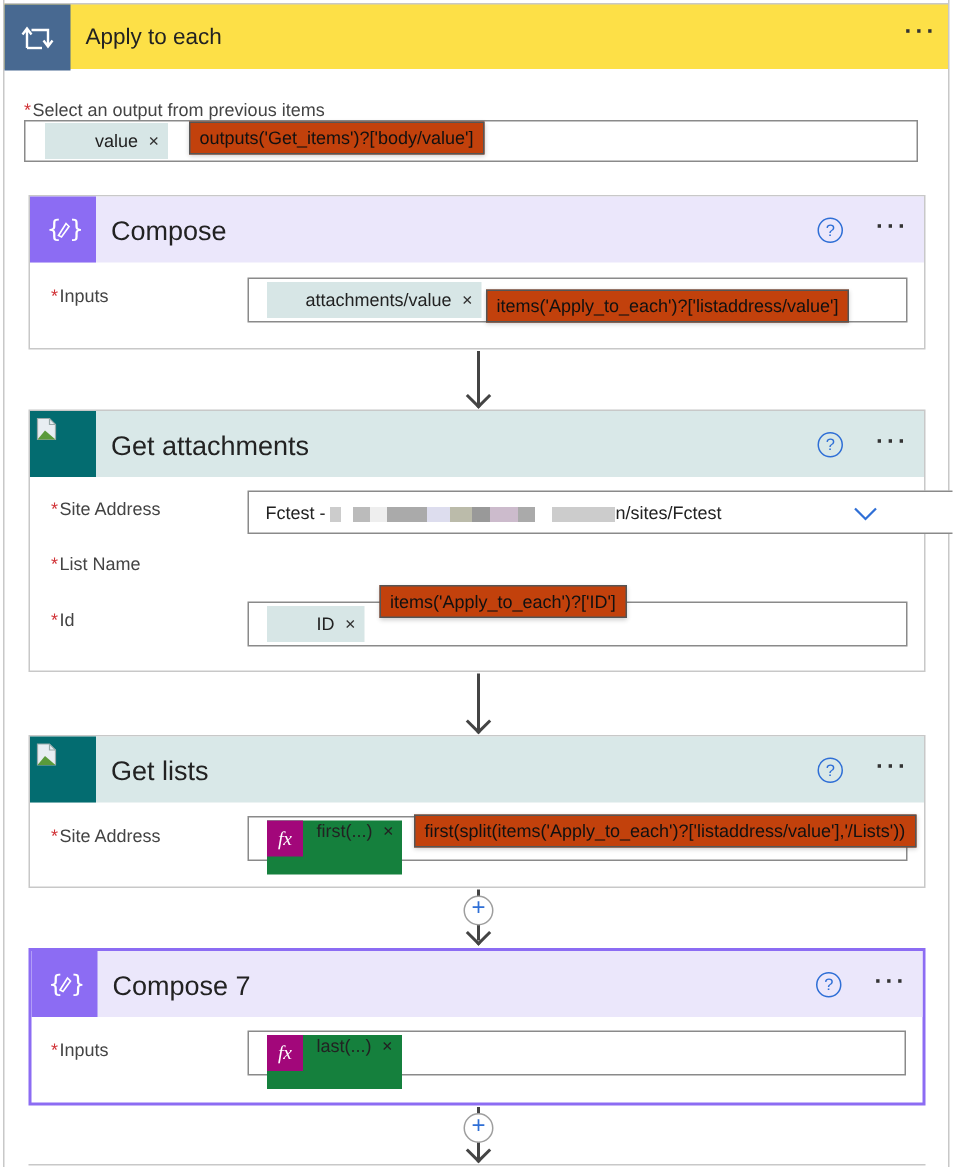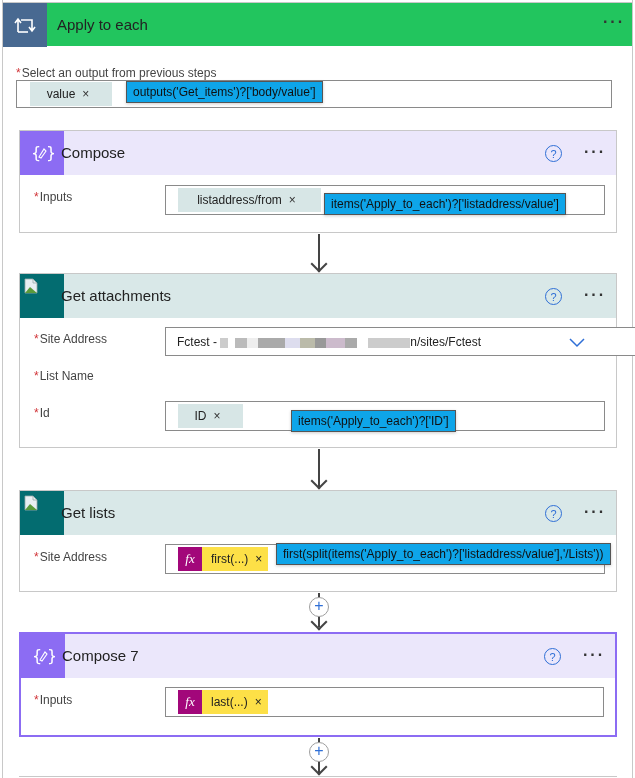--- a/index.html
+++ b/index.html
@@ -3,42 +3,42 @@
 <meta charset="utf-8">
 <style>
   * { box-sizing: border-box; margin: 0; padding: 0; }
   html, body { width: 635px; height: 778px; overflow: hidden; background: #ffffff; }
   body { font-family: "Liberation Sans", "DejaVu Sans", sans-serif; font-size: 13px; color: #222; position: relative; }
 
   .outer-left { position: absolute; left: 2px; top: 0; width: 1px; height: 778px; background: #c8c8c8; }
   .outer-right { position: absolute; left: 632px; top: 0; width: 1px; height: 778px; background: #c8c8c8; }
 
   
-  .loop-header { position: absolute; left: 3px; top: 2px; width: 629px; height: 44px; background: #22c55e; border-top: 1px solid #c8c8c8; }
+  .loop-header { position: absolute; left: 3px; top: 2px; width: 629px; height: 44px; background: #fde047; border-top: 1px solid #c8c8c8; }
   .loop-icon { position: absolute; left: 0; top: 0; width: 44px; height: 44px; background: #486991; display: flex; align-items: center; justify-content: center; }
   .loop-title { position: absolute; left: 54px; top: 13px; font-size: 15px; color: #222; }
   .more { position: absolute; font-size: 16px; letter-spacing: 2px; color: #333; font-weight: bold; }
 
   .field-label { position: absolute; font-size: 12px; color: #444; }
   .field-label .req { color: #d13438; margin-right: 1px; }
 
   .input-box { position: absolute; border: 1px solid #8a8a8a; background: #fff; }
-  .token { position: absolute; top: 2px; height: 24px; background: #d7e6e6; font-size: 12px; color: #222; display: flex; align-items: center; justify-content: center; padding-right: 6px; }
+  .token { position: absolute; top: 2px; height: 24px; background: #d7e6e6; font-size: 12px; color: #222; display: flex; align-items: center; justify-content: flex-end; padding-right: 6px; }
   .token .x { margin-left: 7px; font-size: 12px; color: #333; }
-  .token-fx { position: absolute; top: 2px; height: 24px; background: #fde047; font-size: 12px; color: #222; display: flex; align-items: center; padding-right: 6px; }
+  .token-fx { position: absolute; top: 2px; height: 36px; background: #15803d; font-size: 12px; color: #222; display: flex; align-items: flex-start; padding-right: 6px; }
   .fx-badge { width: 24px; height: 24px; background: #a2077a; color: #fff; font-family: "Liberation Serif", serif; font-style: italic; font-size: 13px; display: flex; align-items: center; justify-content: center; margin-right: 9px; }
   .token-fx .x { margin-left: 7px; }
-  .tooltip { position: absolute; background: #0ea5e9; border: 1px solid #555; font-size: 12px; color: #111; padding: 3px 6px; white-space: nowrap; box-shadow: 0 1px 3px rgba(0,0,0,0.2); }
+  .tooltip { position: absolute; background: #c2410c; border: 1px solid #555; font-size: 12px; color: #111; padding: 3px 6px; white-space: nowrap; box-shadow: 0 1px 3px rgba(0,0,0,0.2); }
   .tooltip.blue-glow { box-shadow: 0 0 4px rgba(80,140,230,0.6); }
 
   
   .card { position: absolute; left: 19px; width: 598px; background: #fff; border: 1px solid #c8c8c8; }
   .card-header { position: absolute; left: 0; top: 0; width: 100%; height: 44px; }
   .card-icon { position: absolute; left: 0; top: 0; width: 44px; height: 44px; display: flex; align-items: center; justify-content: center; }
-  .card-title { position: absolute; left: 41px; top: 13px; font-size: 15px; color: #222; }
+  .card-title { position: absolute; left: 54px; top: 13px; font-size: 18px; color: #222; }
   .help { position: absolute; width: 17px; height: 17px; border: 1.3px solid #2f6fd6; border-radius: 50%; color: #2f6fd6; font-size: 11px; display: flex; align-items: center; justify-content: center; }
   .hdr-compose { background: #ebe7fb; }
   .icon-compose { background: #8c6cf3; }
   .hdr-sp { background: #d9e8e8; }
   .icon-sp { background: #036c70; align-items: flex-start; justify-content: flex-start; padding: 4px; }
   .card.selected { border: 2px solid #8c6cf3; }
 
   .chev { position: absolute; width: 16px; height: 10px; }
 
   .arrow-line { position: absolute; width: 2px; background: #444; }
@@ -59,21 +59,21 @@
       <path d="M4 16 V4 M1 7 L4 3 L7 7" fill="none" stroke="#fff" stroke-width="1.6"></path>
       <path d="M7 4 H18 V14 M15 11 L18 15 L21 11" fill="none" stroke="#fff" stroke-width="1.6"></path>
       <path d="M4 16 H14" fill="none" stroke="#fff" stroke-width="1.6"></path>
     </svg>
   </div>
   <span class="loop-title">Apply to each</span>
   <span class="more" style="left:600px;top:10px;">···</span>
 </div>
 
 <div class="field-label" style="left:16px;top:66px;">
-  <span class="req">*</span><span>Select an output from previous steps</span>
+  <span class="req">*</span><span>Select an output from previous items</span>
 </div>
 <div class="input-box" style="left:16px;top:80px;width:596px;height:28px;">
   <div class="token" style="left:13px;width:82px;top:1px;">
     <span>value</span>
       <span class="x">×</span>
   </div>
 </div>
 <div class="tooltip" style="left:126px;top:81px;">outputs('Get_items')?['body/value']</div>
 
 <div class="card" style="top:130px;height:103px;">
@@ -87,21 +87,21 @@
     </div>
     <span class="card-title">Compose</span>
     <span class="help" style="left:525px;top:14px;">?</span>
     <span class="more" style="left:564px;top:12px;">···</span>
   </div>
   <div class="field-label" style="left:14px;top:59px;">
     <span class="req">*</span><span>Inputs</span>
   </div>
   <div class="input-box" style="left:145px;top:54px;width:440px;height:30px;">
     <div class="token" style="left:12px;width:143px;">
-      <span>listaddress/from</span>
+      <span>attachments/value</span>
         <span class="x">×</span>
     </div>
   </div>
   <div class="tooltip" style="left:304px;top:62px;">items('Apply_to_each')?['listaddress/value']</div>
 </div>
 
 <div class="arrow-line" style="left:318px;top:234px;height:36px;"></div>
 <div class="arrow-head" style="left:313px;top:258px;"></div>
 
 <div class="card" style="top:273px;height:175px;">
@@ -136,21 +136,21 @@
 
   <div class="field-label" style="left:14px;top:132px;">
     <span class="req">*</span><span>Id</span>
   </div>
   <div class="input-box" style="left:145px;top:127px;width:440px;height:30px;">
     <div class="token" style="left:12px;width:65px;">
       <span>ID</span>
         <span class="x">×</span>
     </div>
   </div>
-  <div class="tooltip" style="left:233px;top:136px;margin-left:38px;">items('Apply_to_each')?['ID']</div>
+  <div class="tooltip" style="left:233px;top:116px;">items('Apply_to_each')?['ID']</div>
 </div>
 
 <div class="arrow-line" style="left:318px;top:449px;height:38px;"></div>
 <div class="arrow-head" style="left:313px;top:475px;"></div>
 
 <div class="card" style="top:490px;height:102px;">
   <div class="card-header hdr-sp">
     <div class="card-icon icon-sp">
       <svg width="14" height="16" viewBox="0 0 14 16">
           <path d="M1 1 H9 L13 5 V15 H1 Z" fill="#e8eef2" stroke="#9aa" stroke-width="0.8"></path>

